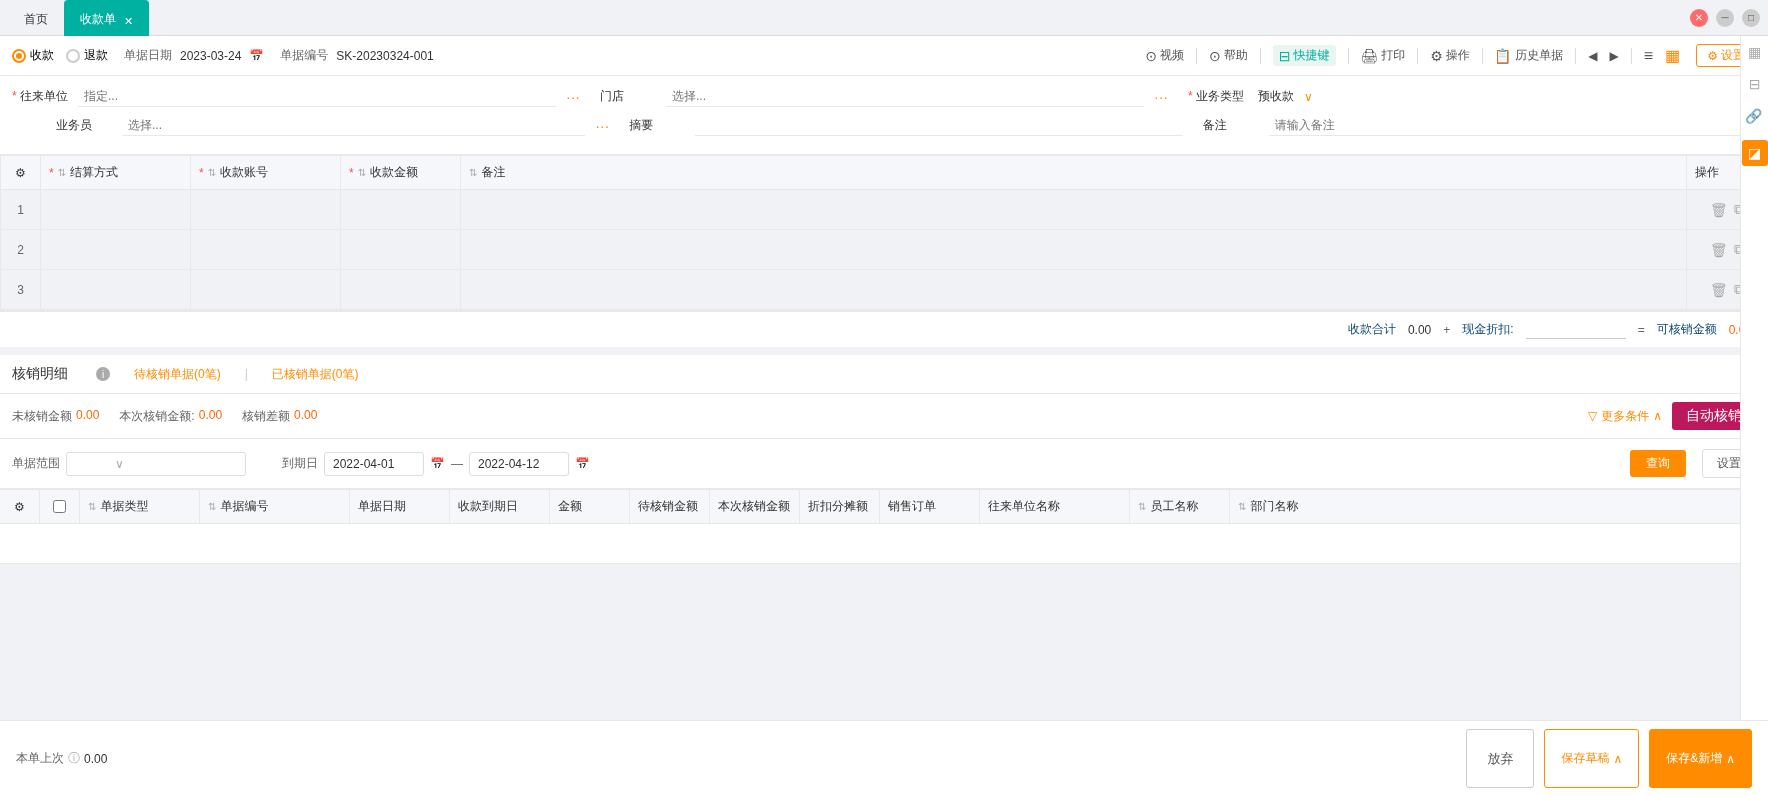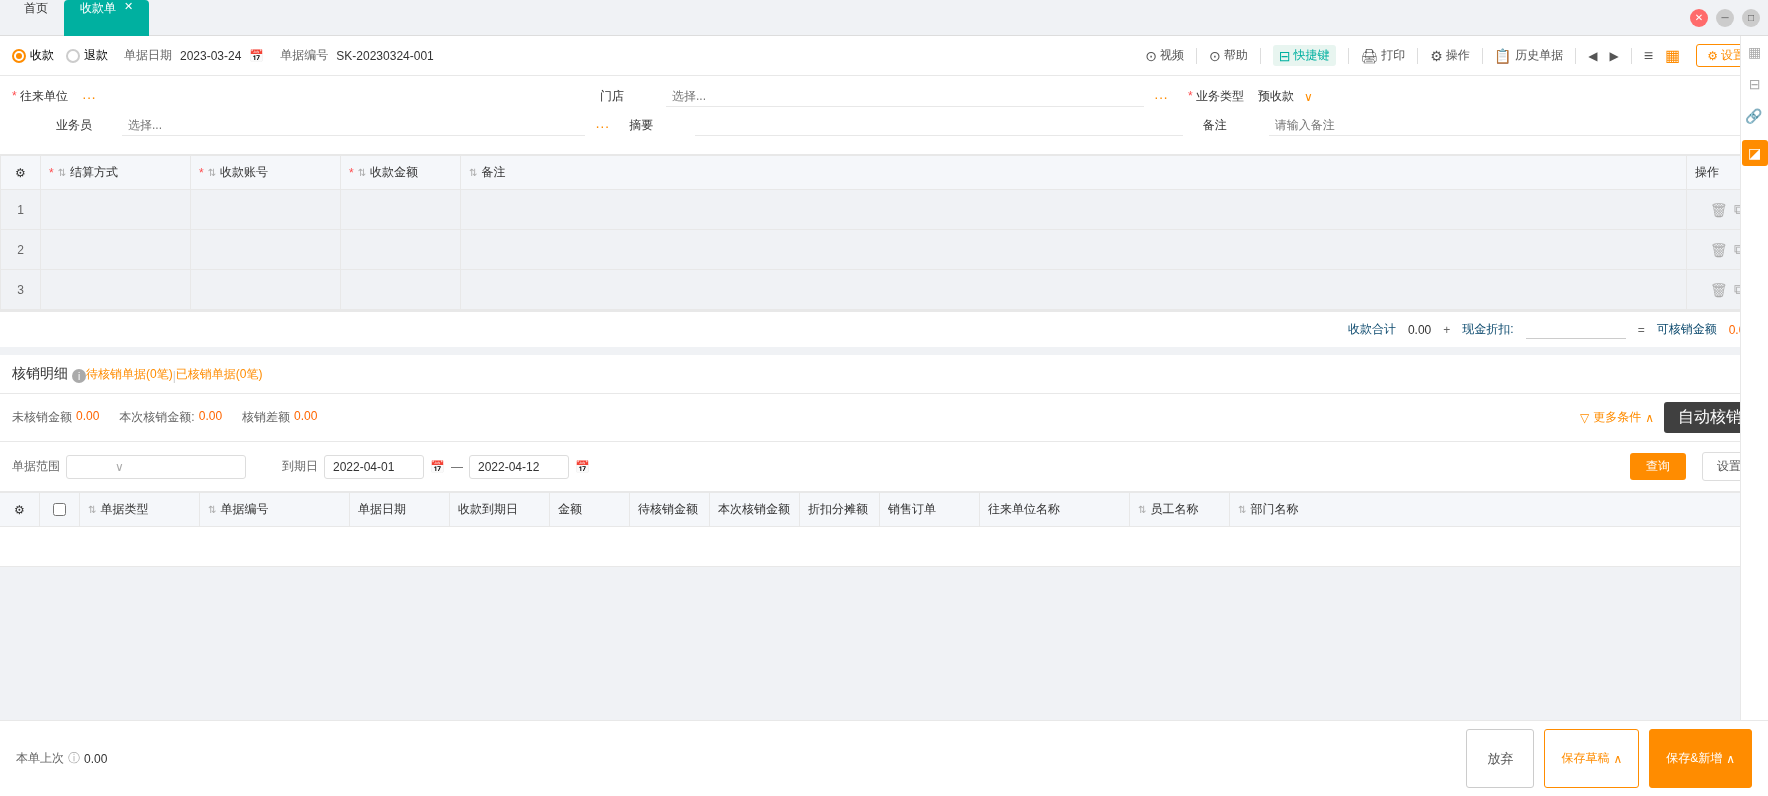--- a/index.html
+++ b/index.html
@@ -1,20 +1,20 @@
 <!DOCTYPE html>
 <html><head>
   <meta charset="utf-8">
   <style>
     * { box-sizing: border-box; margin: 0; padding: 0; font-family: 'Microsoft YaHei', Arial, sans-serif; font-size: 12px; }
     body { background: #f0f2f5; width: 1768px; min-height: 796px; overflow: hidden; }
 
     
     .tab-bar { display: flex; align-items: center; background: #f0f2f5; height: 36px; border-bottom: 1px solid #ddd; padding: 0 8px; }
-    .tab-item { display: flex; align-items: flex-start; height: 36px; padding: 0 16px; font-size: 13px; cursor: pointer; color: #333; }
+    .tab-item { display: flex; align-items: flex-end; height: 36px; padding: 8px 16px; font-size: 13px; cursor: pointer; color: #333; }
     .tab-item.home { color: #333; }
     .tab-item.active { background: #00b0a0; color: #fff; border-radius: 4px 4px 0 0; }
     .tab-close { margin-left: 8px; font-size: 11px; cursor: pointer; }
     .window-controls { margin-left: auto; display: flex; gap: 8px; }
     .window-ctrl-btn { width: 18px; height: 18px; border-radius: 50%; border: none; cursor: pointer; font-size: 10px; display: flex; align-items: center; justify-content: center; }
     .win-min { background: #ccc; color: #555; }
     .win-max { background: #ccc; color: #555; }
     .win-close { background: #ff6b6b; color: #fff; }
 
     
@@ -68,32 +68,32 @@
     .op-icon { color: #aaa; cursor: pointer; font-size: 14px; }
 
     
     .summary-row { display: flex; justify-content: flex-end; align-items: center; padding: 8px 16px; background: #fff; border-top: 1px solid #e8e8e8; gap: 12px; color: #333; }
     .summary-label { color: #0c4a6e; }
     .summary-value { color: #333; }
     .summary-value.orange { color: #ff6600; }
     .summary-input { border: none; border-bottom: 1px solid #ccc; width: 100px; padding: 2px 4px; outline: none; text-align: right; }
 
     
-    .section-header { display: flex; align-items: flex-end; padding: 10px 12px; background: #fff; border-bottom: 1px solid #e8e8e8; gap: 0; }
+    .section-header { display: flex; align-items: center; padding: 10px 12px; background: #fff; border-bottom: 1px solid #e8e8e8; gap: 24px; }
     .section-title { font-size: 14px; font-weight: 500; color: #333; }
     .info-icon { width: 14px; height: 14px; border-radius: 50%; background: #aaa; color: #fff; display: inline-flex; align-items: center; justify-content: center; font-size: 10px; cursor: pointer; margin-left: 4px; }
     .tab-link { color: #ff8c00; cursor: pointer; font-size: 12px; }
     .tab-link span { color: #ff8c00; }
 
     .stats-row { display: flex; align-items: center; padding: 8px 12px; background: #fff; gap: 20px; border-bottom: 1px solid #e8e8e8; }
     .stat-item { display: flex; gap: 4px; color: #333; }
     .stat-label { color: #666; }
     .stat-value { color: #ff6600; }
     .filter-btn { color: #ff8c00; cursor: pointer; display: flex; align-items: center; gap: 4px; }
-    .auto-offset-btn { background: #404040; color: #fff; border: none; padding: 5px 14px; border-radius: 3px; cursor: pointer; font-size: 16px; }
+    .auto-offset-btn { background: #be185d; color: #fff; border: none; padding: 5px 14px; border-radius: 3px; cursor: pointer; font-size: 14px; }
 
     .search-form { display: flex; align-items: center; padding: 10px 12px; background: #fff; gap: 16px; border-bottom: 1px solid #e8e8e8; flex-wrap: wrap; }
     .search-field { display: flex; align-items: center; gap: 6px; }
     .search-label { color: #666; white-space: nowrap; }
     .search-select { display: flex; align-items: center; border: 1px solid #ddd; border-radius: 3px; padding: 4px 8px; cursor: pointer; gap: 40px; min-width: 180px; }
     .search-date { border: 1px solid #ddd; padding: 4px 8px; border-radius: 3px; outline: none; color: #333; width: 100px; }
     .cal-icon { color: #aaa; cursor: pointer; }
     .date-sep { color: #666; }
     .query-btn { background: #ff8c00; color: #fff; border: none; padding: 5px 16px; border-radius: 3px; cursor: pointer; font-size: 12px; margin-left: auto; }
     .set-btn { background: #fff; color: #555; border: 1px solid #ddd; padding: 5px 14px; border-radius: 3px; cursor: pointer; font-size: 12px; }
@@ -219,20 +219,21 @@
     <div class="settings-btn">
       <span>⚙</span>
       <span>设置</span>
     </div>
   </div>
 
   <div class="form-section">
     <div class="form-row">
       <div class="form-field" style="flex:2;">
         <span class="form-label required">往来单位</span>
+        <input class="form-input" type="text" placeholder="指定..." style="">
         <span class="more-btn">···</span>
       </div>
       <div class="form-field" style="flex:2; margin-left:20px;">
         <span class="form-label">门店</span>
         <input class="form-input" type="text" placeholder="选择..." style="">
         <span class="more-btn">···</span>
       </div>
       <div class="form-field" style="flex:2; margin-left:20px;">
         <span class="form-label required">业务类型</span>
         <span class="select-value" style="margin-left:4px;">预收款</span>

